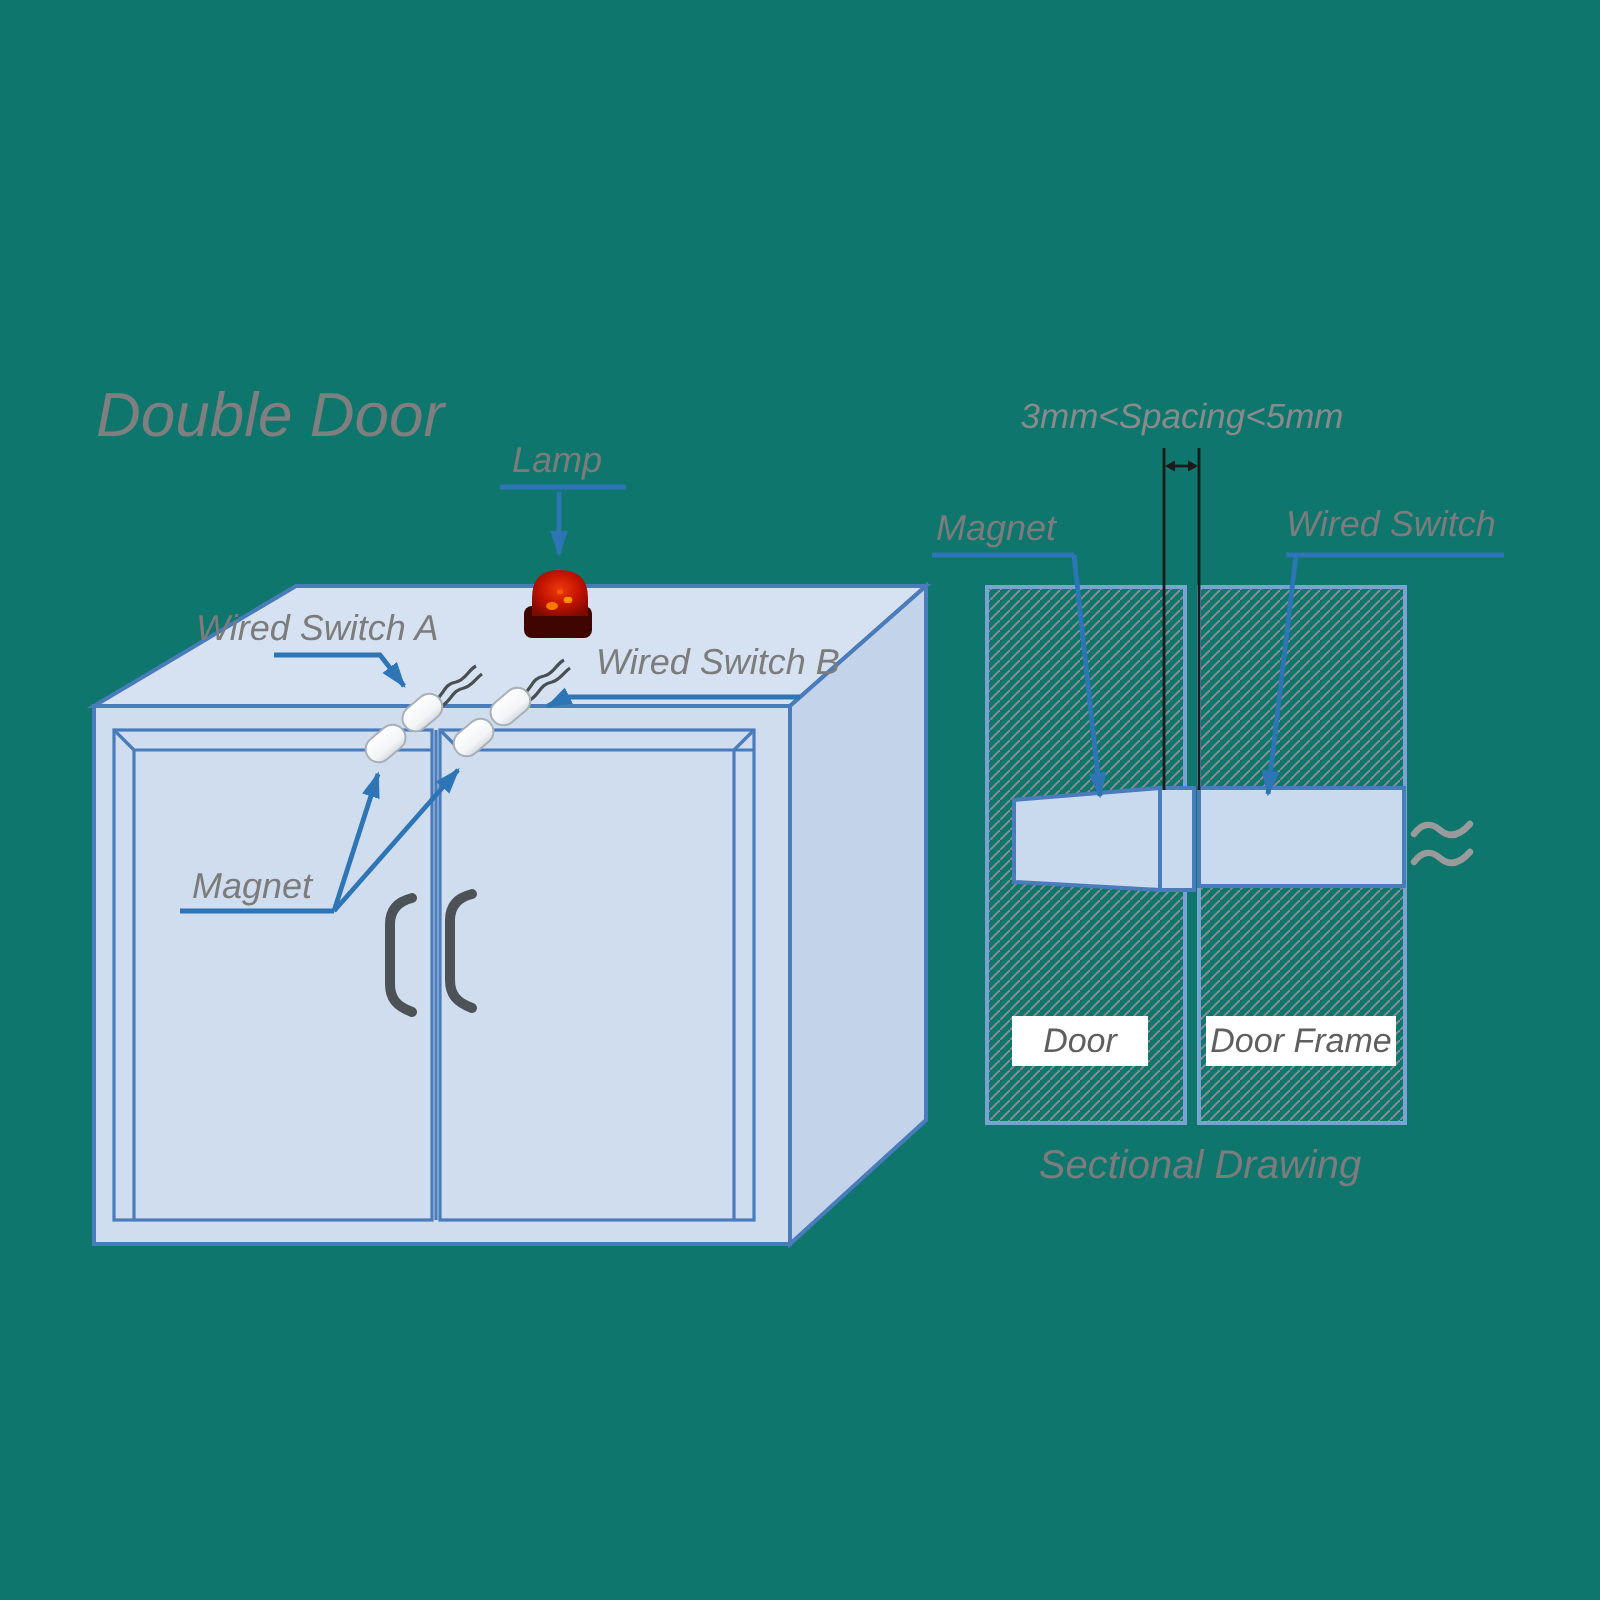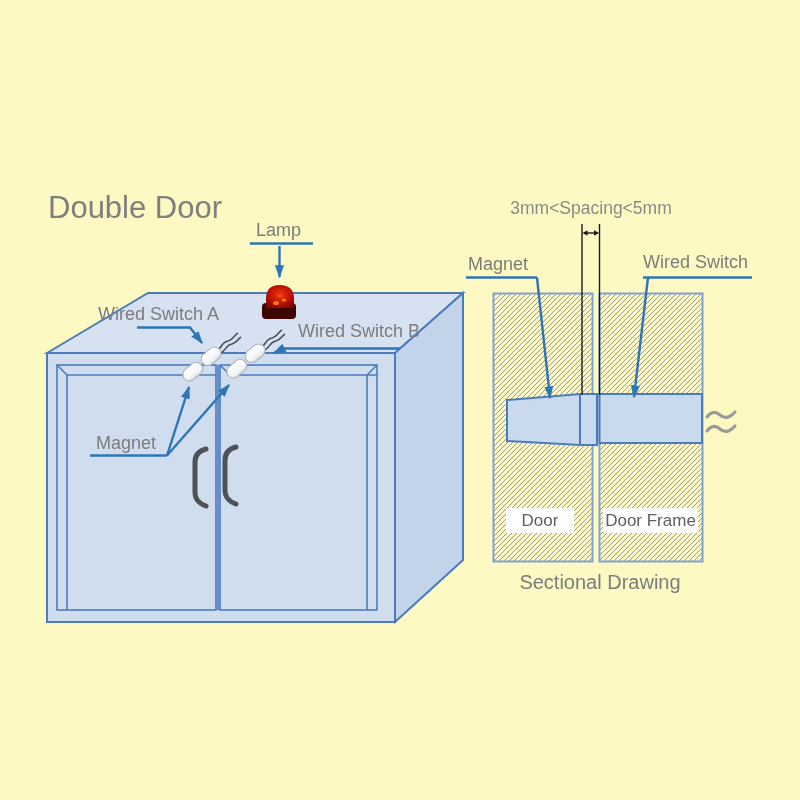--- a/index.html
+++ b/index.html
@@ -1,17 +1,17 @@
 <!DOCTYPE html>
 <html><head>
 <meta charset="utf-8">
 <style>
   html,body{margin:0;padding:0;background:#ffffff;}
-  .stage{position:relative;width:800px;height:800px;background:#fef9c3;overflow:hidden;
-         font-family:"Liberation Sans","DejaVu Sans",sans-serif;}
+  .stage{position:relative;width:800px;height:800px;background:#0f766e;overflow:hidden;
+         font-family:"Liberation Sans","DejaVu Sans",sans-serif;font-style:italic;}
   svg{display:block;}
   text{font-family:"Liberation Sans","DejaVu Sans",sans-serif;}
   .title-text{font-size:31px;fill:#7f7f7f;}
   .label-text{font-size:18px;fill:#7c7c7c;}
   .small-label{font-size:17px;fill:#5f5f5f;}
   .spacing-text{font-size:17.5px;fill:#8a8a8a;}
   .caption-text{font-size:20px;fill:#7c7c7c;}
   .leader{stroke:#2e75b6;stroke-width:2.4;fill:none;}
   .dim{stroke:#1a1a1a;stroke-width:1.4;fill:none;}
   .cab{stroke:#4a7cbc;stroke-width:2;}

